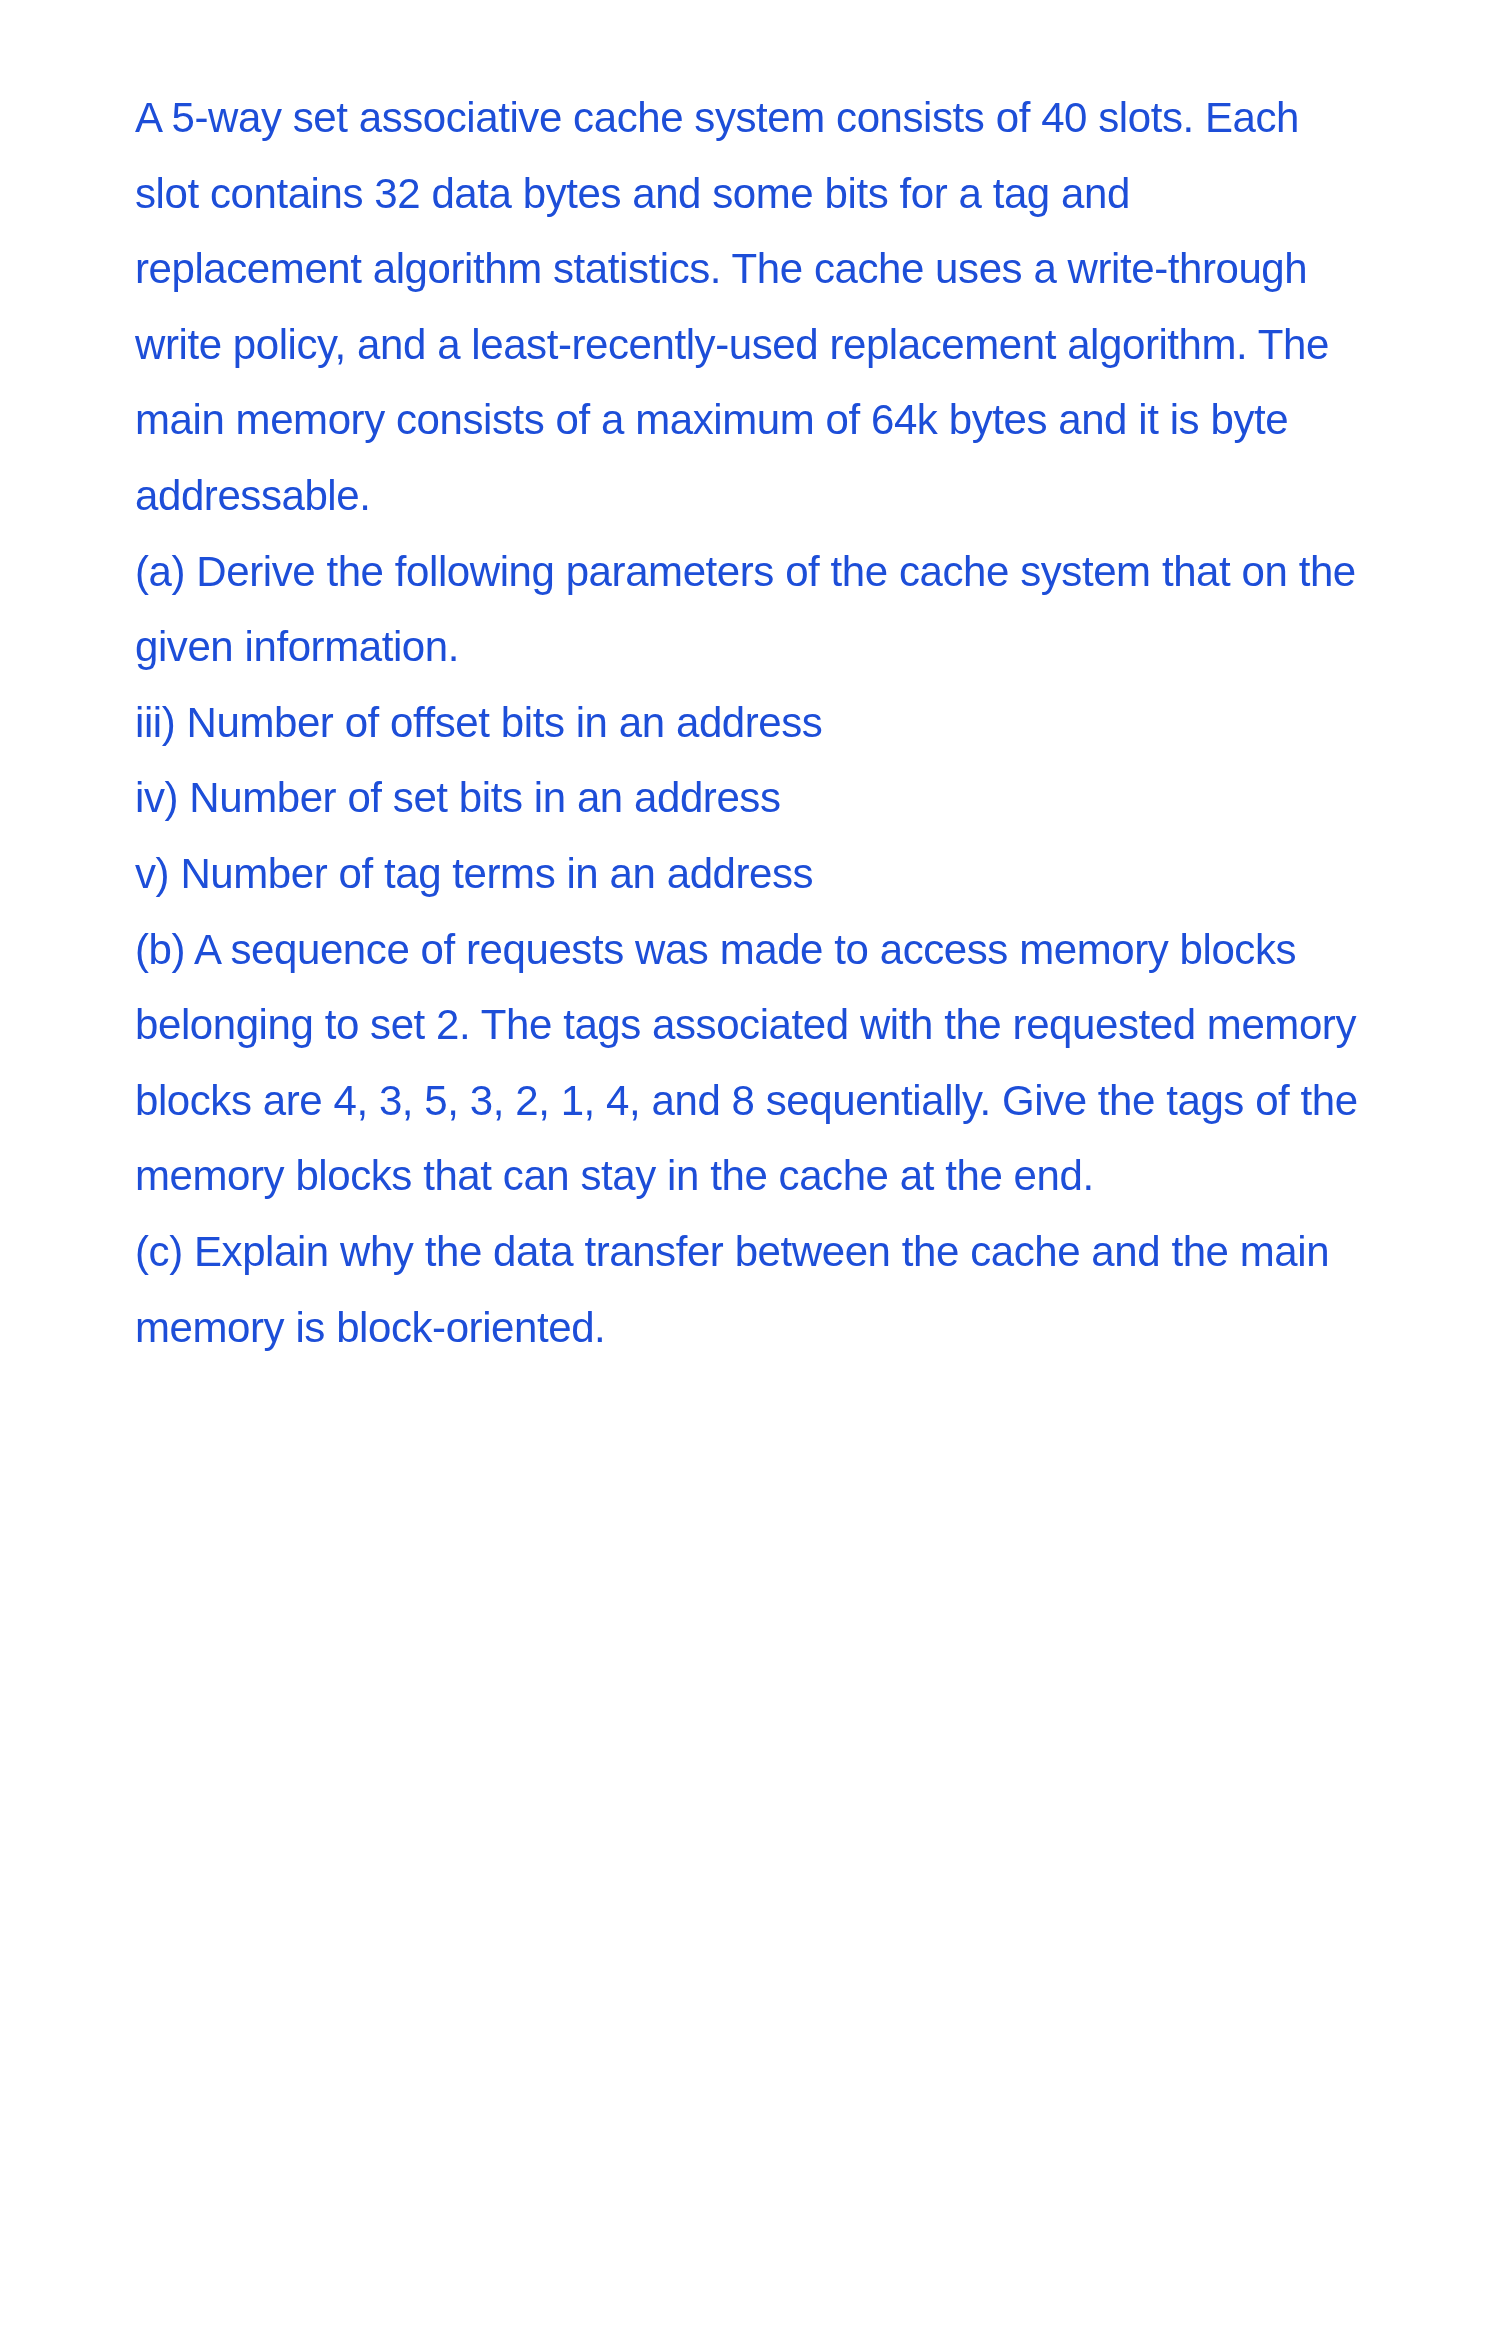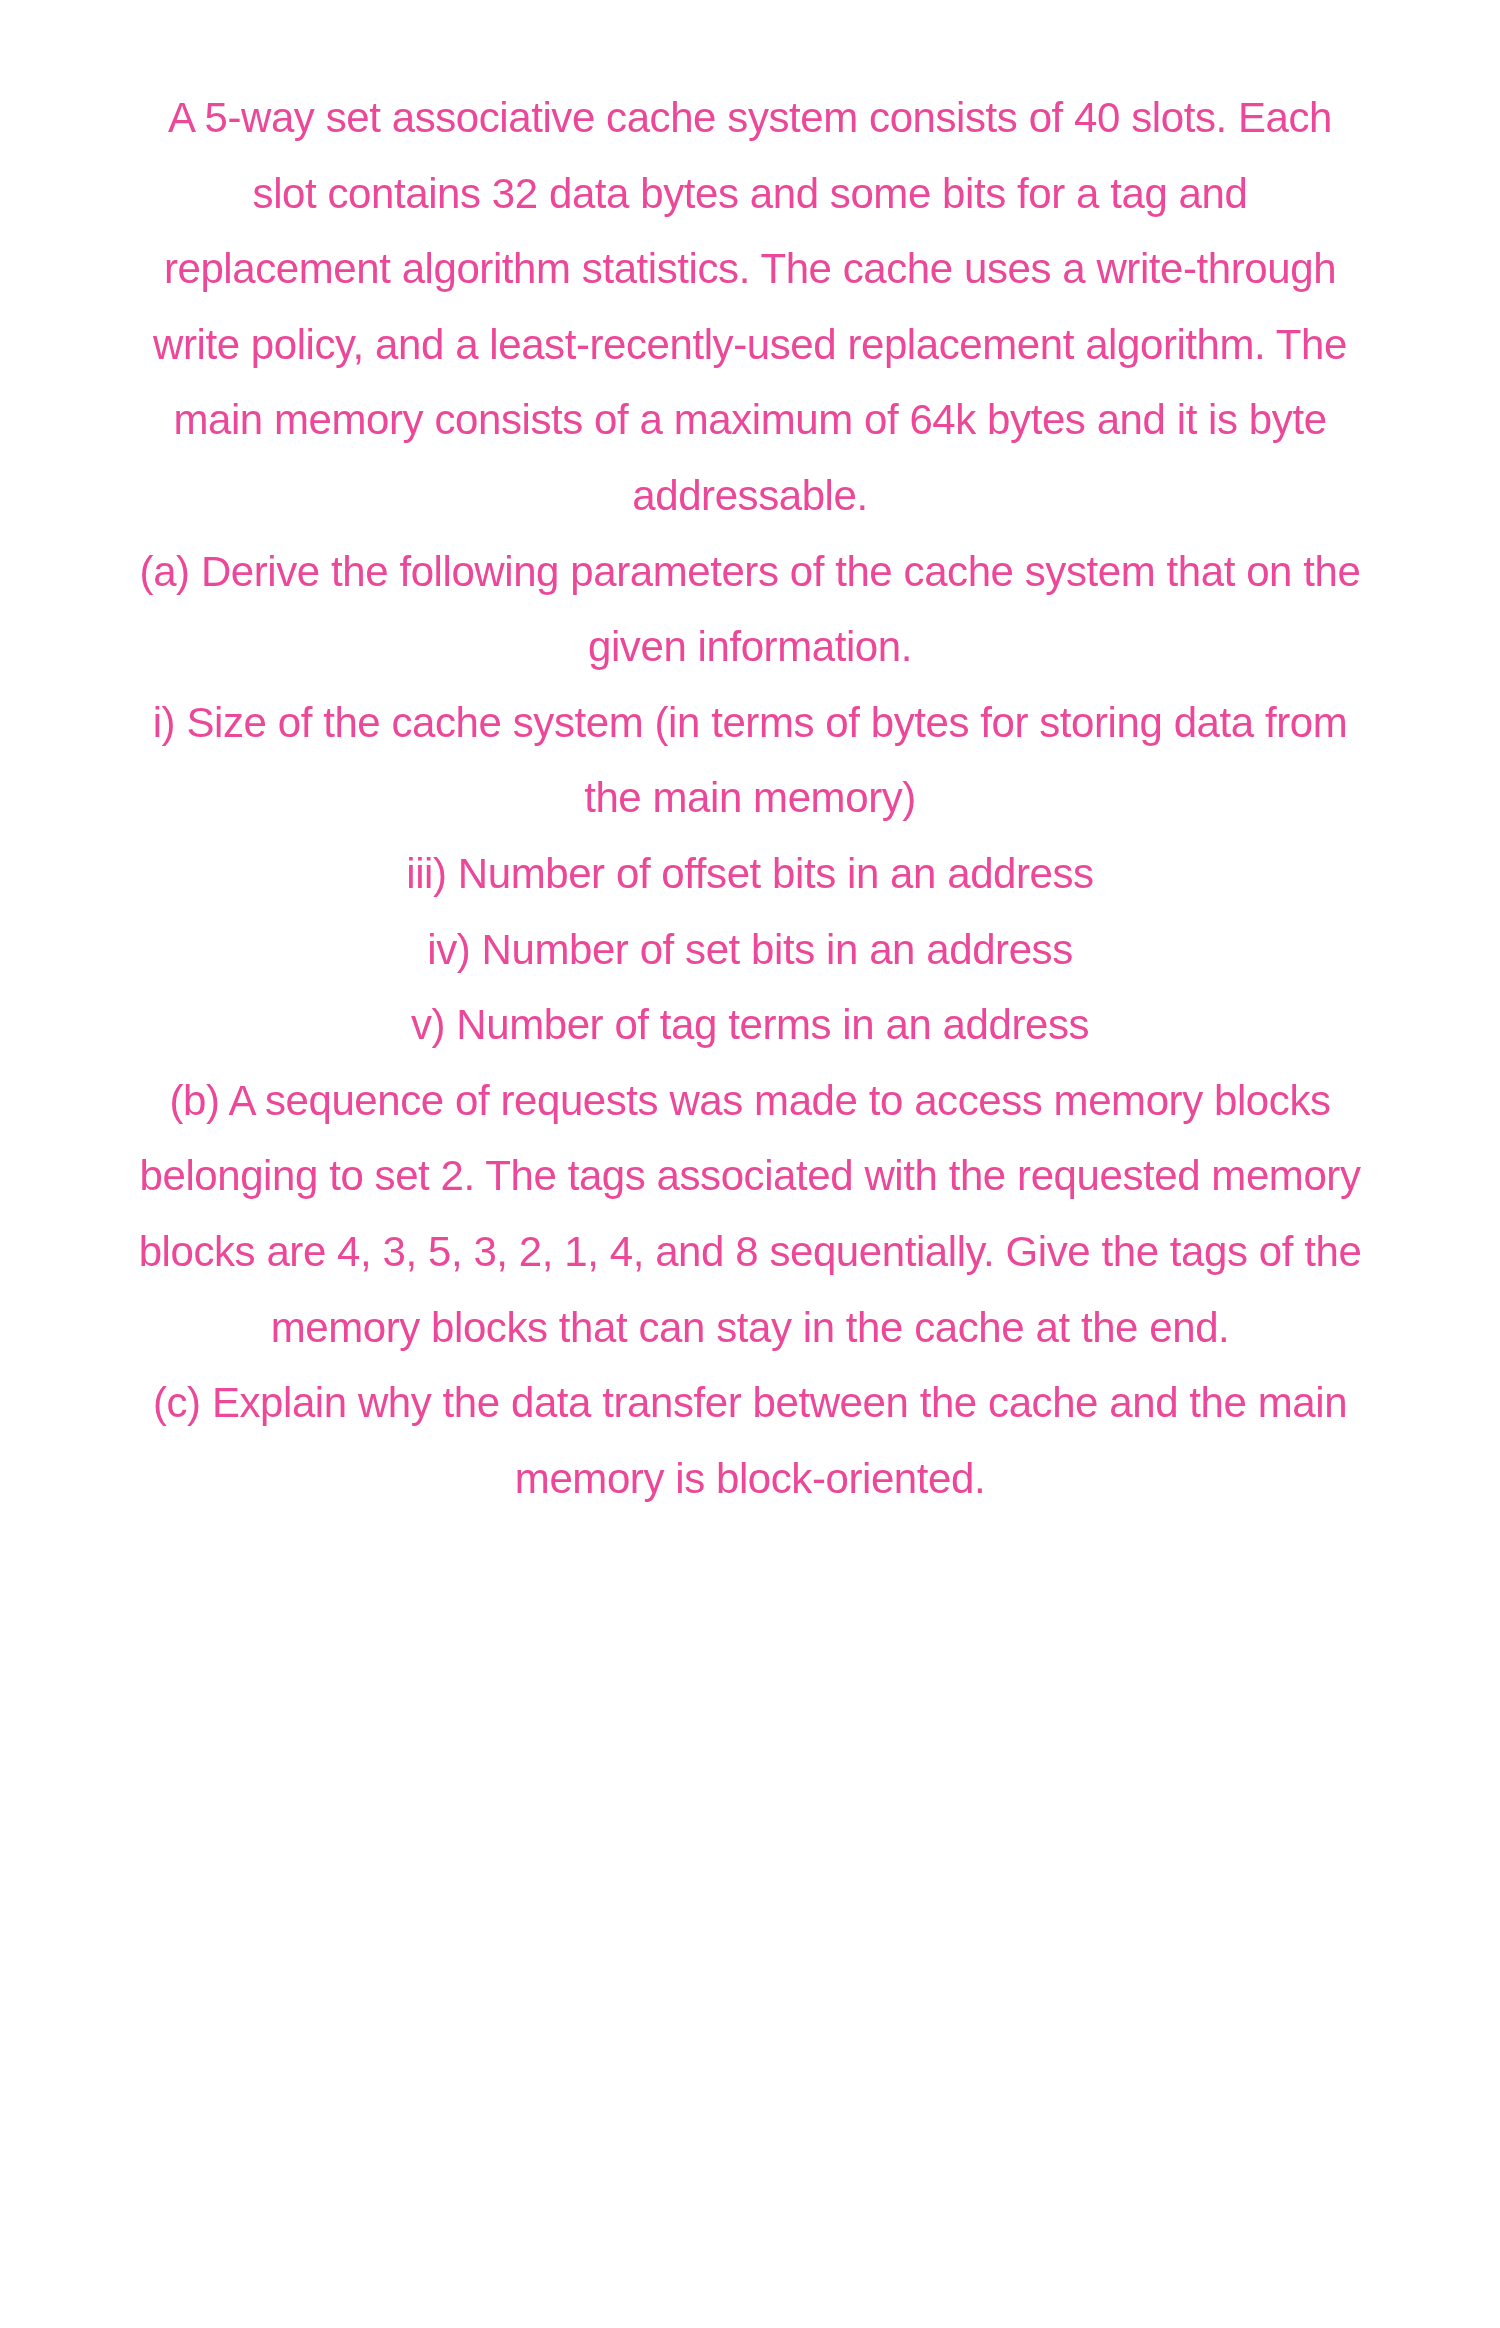--- a/index.html
+++ b/index.html
@@ -10,33 +10,31 @@
     body {
       background-color: #ffffff;
       width: 1500px;
       min-height: 2328px;
       font-family: -apple-system, BlinkMacSystemFont, "Segoe UI", Helvetica, Arial, sans-serif;
       padding: 80px 135px;
     }
     .content {
       font-size: 42px;
       line-height: 1.8;
-      color: #ec4899;
+      color: #1d4ed8;
       letter-spacing: -0.01em;
-      text-align: center;
     }
     .paragraph {
       display: block;
     }
   </style>
 </head>
 <body>
 
 <div class="content">
   <span class="paragraph">A 5-way set associative cache system consists of 40 slots. Each slot contains 32 data bytes and some bits for a tag and replacement algorithm statistics. The cache uses a write-through write policy, and a least-recently-used replacement algorithm. The main memory consists of a maximum of 64k bytes and it is byte addressable.</span>
   <span class="paragraph">(a) Derive the following parameters of the cache system that on the given information.</span>
-  <span class="paragraph">i) Size of the cache system (in terms of bytes for storing data from the main memory)</span>
   <span class="paragraph">iii) Number of offset bits in an address</span>
   <span class="paragraph">iv) Number of set bits in an address</span>
   <span class="paragraph">v) Number of tag terms in an address</span>
   <span class="paragraph">(b) A sequence of requests was made to access memory blocks belonging to set 2. The tags associated with the requested memory blocks are 4, 3, 5, 3, 2, 1, 4, and 8 sequentially. Give the tags of the memory blocks that can stay in the cache at the end.</span>
   <span class="paragraph">(c) Explain why the data transfer between the cache and the main memory is block-oriented.</span>
 </div>
 
 </body></html>

